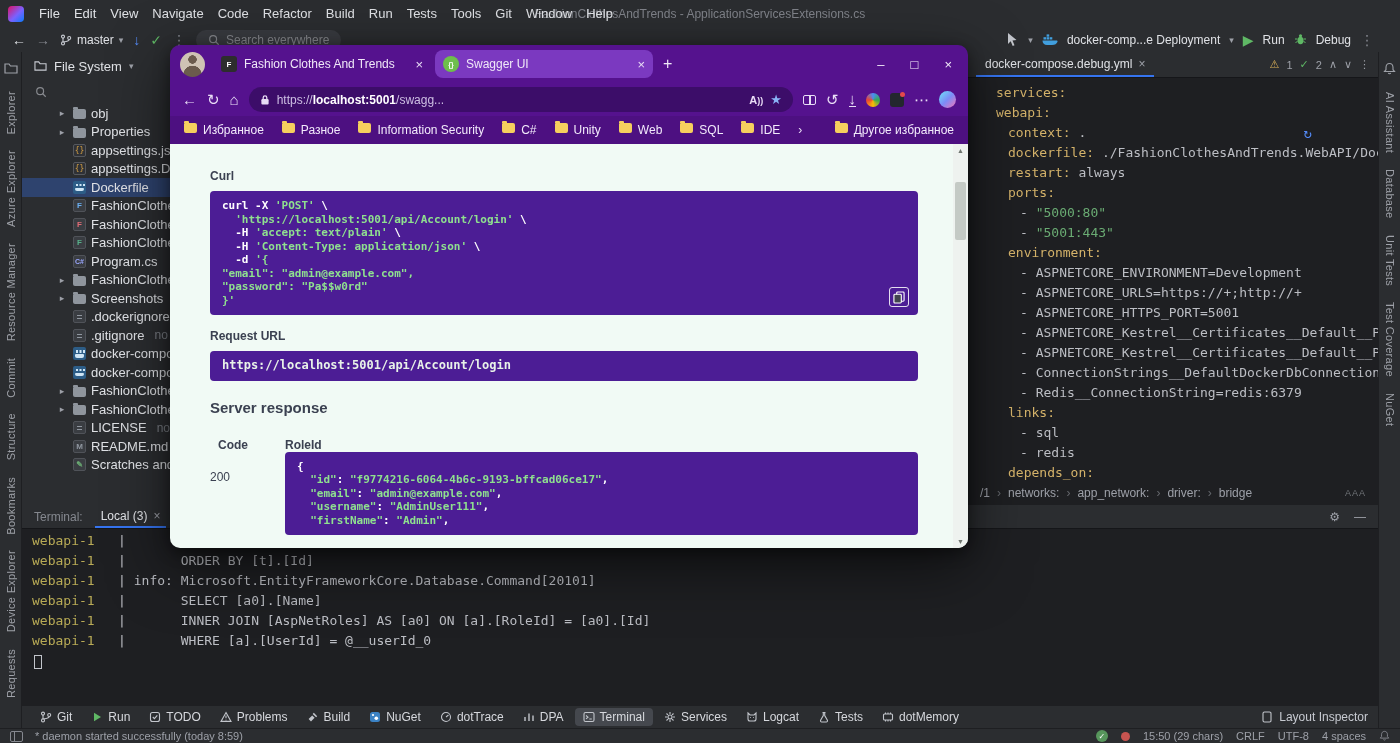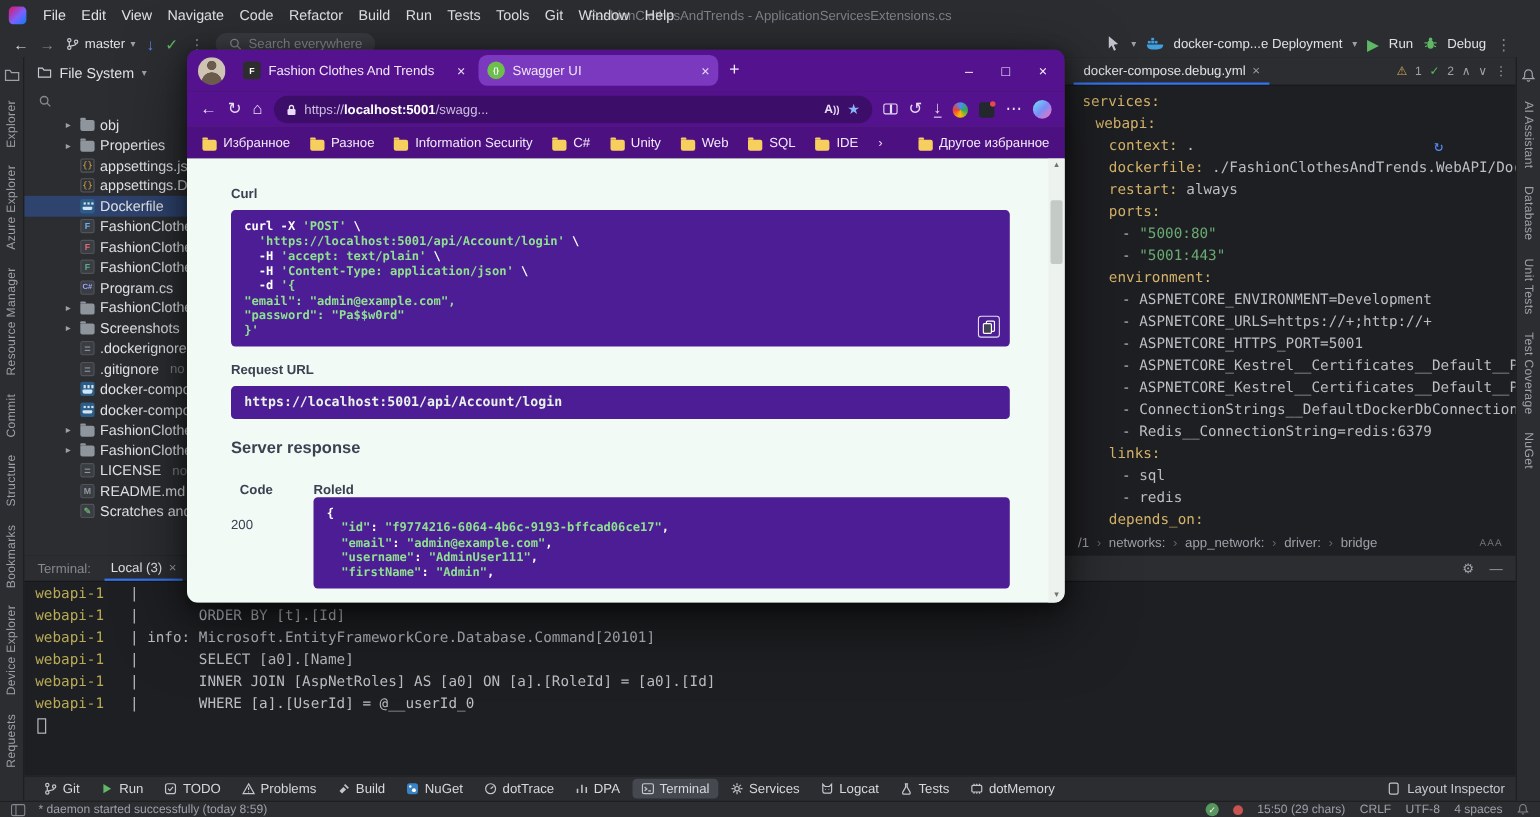--- a/index.html
+++ b/index.html
@@ -115,21 +115,21 @@
 .star{color:#8ab4f8;font-size:13px}
 .split{display:inline-block;width:13px;height:10px;border:1.2px solid #e7ddf5;border-radius:2px;position:relative}
 .split::after{content:"";position:absolute;left:50%;top:0;bottom:0;width:1.2px;background:#e7ddf5}
 .dl{border-bottom:1.5px solid #e7ddf5;line-height:.9}
 .extc{width:14px;height:14px;border-radius:50%;background:conic-gradient(#4b8bf5,#34a853,#fbbc05,#ea4335,#4b8bf5)}
 .extd{width:14px;height:14px;border-radius:3px;background:#23272e;position:relative}
 .extd::after{content:"";position:absolute;right:-1px;top:-1px;width:5px;height:5px;border-radius:50%;background:#e5484d}
 .copilot{width:17px;height:17px;border-radius:50%;background:linear-gradient(135deg,#6ee7f8,#7c8cf8 50%,#f472b6)}
 .b-bm{height:28px;flex:none;background:#4d1081;display:flex;align-items:center;gap:4px;padding:0 14px;color:#f2eafb;font-size:12px}
 .bmlist{display:flex;align-items:center;gap:18px}
-.bm{display:flex;align-items:flex-end;gap:6px;white-space:nowrap}
+.bm{display:flex;align-items:flex-start;gap:6px;white-space:nowrap}
 .bm.right{margin-left:auto}
 .bmchev{margin-left:14px;color:#e9ddf6}
 .bfold{width:13px;height:10px;background:#f6cf5e;border-radius:1px 2px 2px 2px;position:relative;flex:none}
 .bfold::before{content:"";position:absolute;top:-2px;left:0;width:5px;height:2px;background:#f6cf5e;border-radius:1px 1px 0 0}
 
 .b-content{flex:1;background:#f1faf5;position:relative;overflow:hidden;color:#3b4151}
 .sw{position:absolute;left:40px;top:25px;width:708px}
 .sw-label{font-size:12px;font-weight:700;margin-bottom:8px}
 .mt{margin-top:14px}
 .code-block{background:#4c1d95;border-radius:4px;padding:8px 12px;font-family:"DejaVu Sans Mono",monospace;font-size:11px;line-height:13.5px;font-weight:600;position:relative}
@@ -406,21 +406,21 @@
         <span class="w-ic">⚠</span>
           <span class="w-n">1</span>
         <span class="g-ic">✓</span>
           <span class="g-n">2</span>
         <span>∧</span>
         <span>∨</span>
         <span>⋮</span>
       </div>
     </div>
     <div class="ecode">
-        <div class="eline" style="padding-left: 16px;"><span class="y-key">services:</span></div>
+        <div class="eline" style="padding-left: 28px;"><span class="y-key">services:</span></div>
         <div class="eline" style="padding-left: 28px;"><span class="y-key">webapi:</span></div>
         <div class="eline" style="padding-left: 40px;"><span class="y-key">context:</span><span class="y-val"> .</span><span class="sync-ico">↻</span></div>
         <div class="eline" style="padding-left: 40px;"><span class="y-key">dockerfile:</span><span class="y-val"> ./FashionClothesAndTrends.WebAPI/Docke</span></div>
         <div class="eline" style="padding-left: 40px;"><span class="y-key">restart:</span><span class="y-val"> always</span></div>
         <div class="eline" style="padding-left: 40px;"><span class="y-key">ports:</span></div>
         <div class="eline" style="padding-left: 52px;"><span class="y-dash">- </span><span class="y-str">"5000:80"</span></div>
         <div class="eline" style="padding-left: 52px;"><span class="y-dash">- </span><span class="y-str">"5001:443"</span></div>
         <div class="eline" style="padding-left: 40px;"><span class="y-key">environment:</span></div>
         <div class="eline" style="padding-left: 52px;"><span class="y-dash">- </span><span class="y-val">ASPNETCORE_ENVIRONMENT=Development</span></div>
         <div class="eline" style="padding-left: 52px;"><span class="y-dash">- </span><span class="y-val">ASPNETCORE_URLS=https://+;http://+</span></div>

